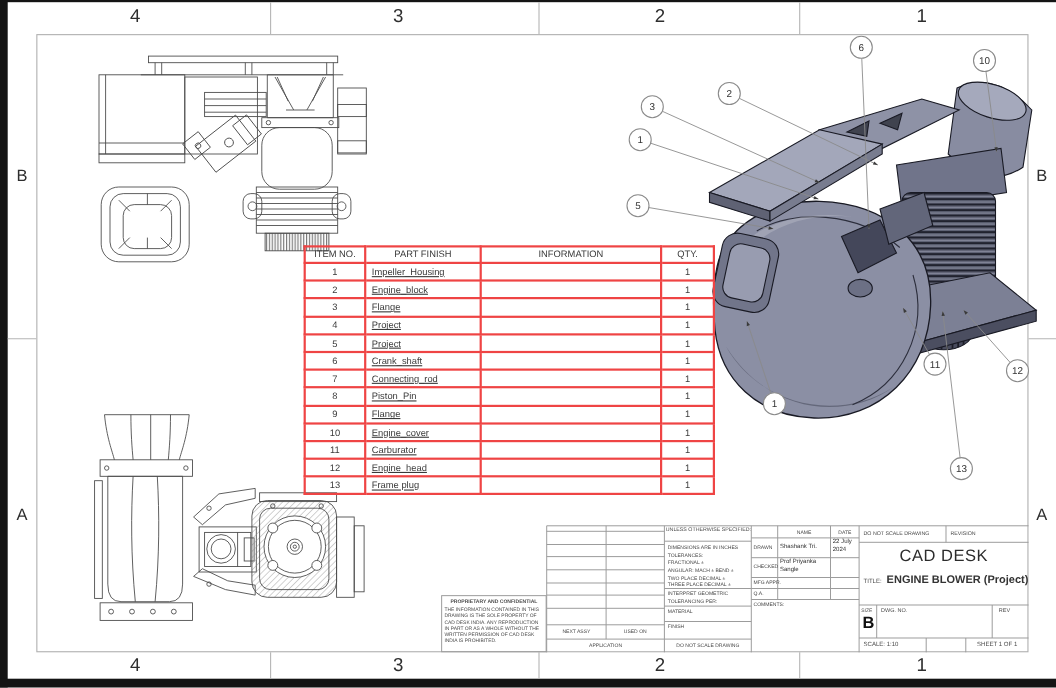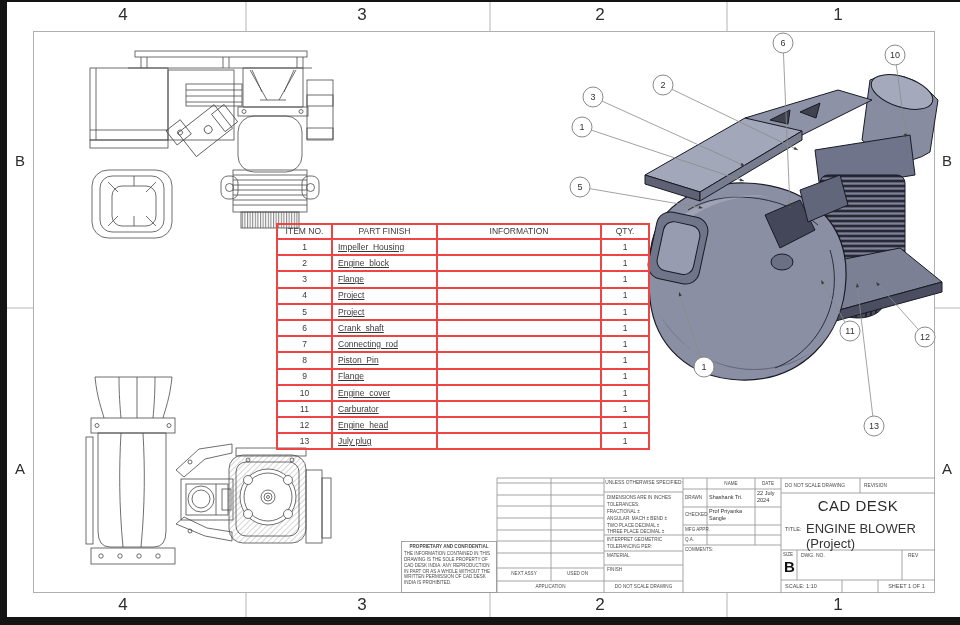--- a/index.html
+++ b/index.html
@@ -20,21 +20,21 @@
   .bom .l{text-align:left;padding-left:5px;text-decoration:underline;}
   
   .t{position:absolute;color:#4a4a4a;line-height:1.15;}
   .pre{white-space:pre-line;}
   .ctr{text-align:center;}
   .f45{font-size:4.5px;}
   .f46{font-size:4.6px;}
   .f48{font-size:4.8px;}
   .f5{font-size:5px;}
   .f55{font-size:5.5px;}
-  .f10{font-size:13px;color:#333;}
+  .f10{font-size:10px;color:#333;font-weight:bold;}
   .company{font-size:15px;color:#2c2c2c;letter-spacing:.5px;}
   .sizeB{font-size:15px;font-weight:bold;color:#111;}
   .bold{font-weight:bold;}
 </style>
 </head>
 <body>
 
 <div class="bar" style="left:0;top:0;width:960px;height:2px;"></div>
 <div class="bar" style="left:0;top:0;width:7px;height:625px;"></div>
 <div class="bar" style="left:0;top:617px;width:960px;height:8px;"></div>
@@ -322,21 +322,21 @@
         <td class="c">1</td>
       </tr>
       <tr>
         <td class="c">12</td>
         <td class="l">Engine_head</td>
         <td class="c"></td>
         <td class="c">1</td>
       </tr>
       <tr>
         <td class="c">13</td>
-        <td class="l">July plug</td>
+        <td class="l">Frame plug</td>
         <td class="c"></td>
         <td class="c">1</td>
       </tr>
     </tbody>
 </table>
 
 <span class="t f46 bold ctr" style="left:403px;top:544px;width:92px;">PROPRIETARY AND CONFIDENTIAL</span>
 <span class="t f45" style="left:404px;top:551px;width:88px;line-height:1.3;">THE INFORMATION CONTAINED IN THIS DRAWING IS THE SOLE PROPERTY OF CAD DESK INDIA.  ANY REPRODUCTION IN PART OR AS A WHOLE WITHOUT THE WRITTEN PERMISSION OF CAD DESK INDIA IS PROHIBITED.</span>
 
 <span class="t f46 ctr" style="left:497px;top:571px;width:54px;">NEXT ASSY</span>

